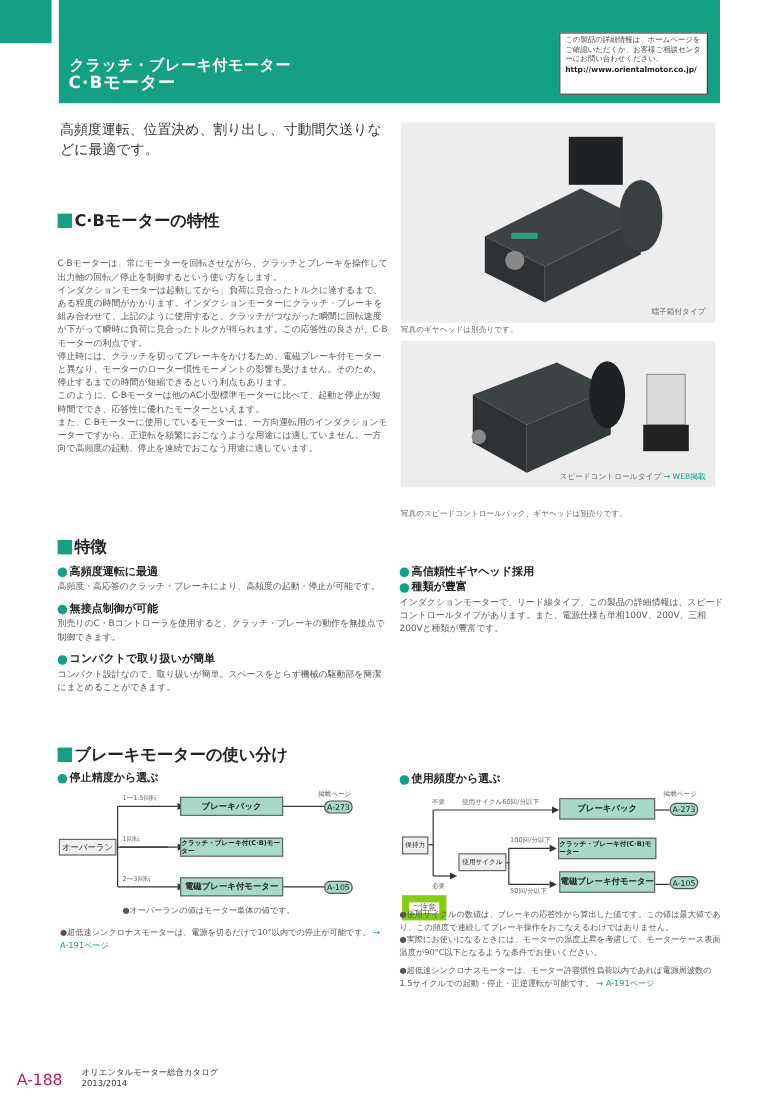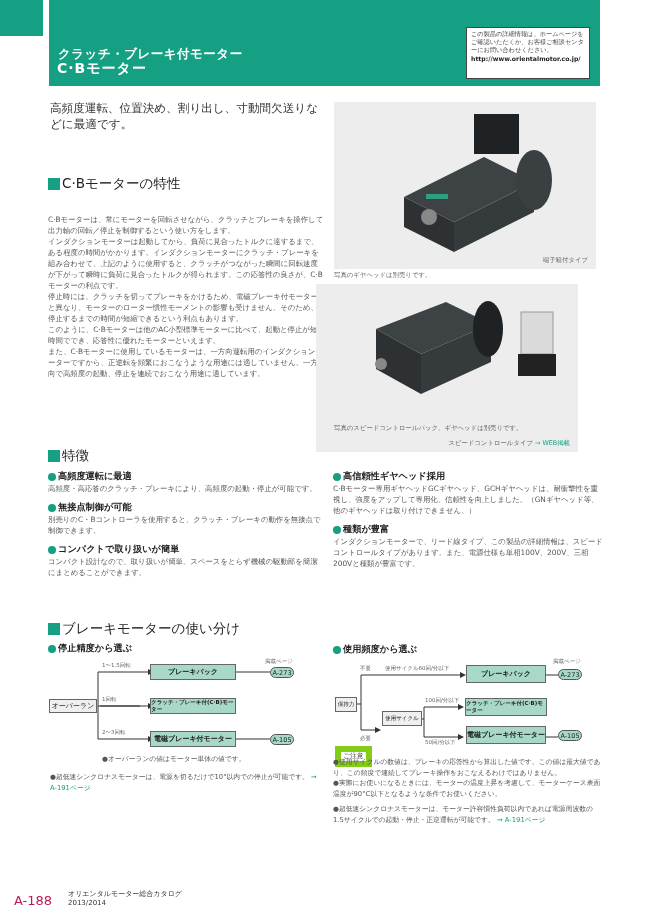--- a/index.html
+++ b/index.html
@@ -6,21 +6,21 @@
   body{width:650px;height:920px;background:#fff;position:relative;overflow:hidden;font-family:"DejaVu Sans",sans-serif;color:#333}
   .abs{position:absolute}
   .green{background:#15a083}
   .tab-block{left:0;top:0;width:43px;height:36px}
   .header-band{left:49px;top:0;width:551px;height:86px}
   .header-sub{left:58px;top:46px;font-size:12.5px;font-weight:bold;color:#fff;letter-spacing:0.5px}
   .header-title{left:57px;top:60px;font-size:14px;font-weight:bold;color:#fff;letter-spacing:1px}
   .info-box{left:466px;top:27px;width:124px;height:52px;background:#fff;border:1px solid #444;padding:2px 4px;font-size:6.2px;line-height:8.2px;color:#444}
   .info-box .url{font-weight:bold;color:#222;font-size:6.2px}
   .intro{left:50px;top:101px;width:270px;font-size:11.6px;line-height:15.5px;color:#333}
-  .sec-h{font-size:13.5px;font-weight:normal;color:#222;display:flex;align-items:center}
+  .sec-h{font-size:13.5px;font-weight:bold;color:#222;display:flex;align-items:center}
   .sec-h .sq{display:inline-block;width:12px;height:12px;background:#15a083;margin-right:2px}
   .body-text{font-size:7.4px;line-height:11px;color:#555}
   .photo{background:#ededed}
   .caption{font-size:6.4px;color:#666}
   .feat-h{font-size:9.2px;font-weight:bold;color:#222;display:flex;align-items:center}
   .dot{display:inline-block;width:8px;height:8px;border-radius:50%;background:#15a083;margin-right:2px}
   .node{position:absolute;border:1px solid #666;background:#a7d8c8;font-size:7px;font-weight:bold;color:#222;display:flex;align-items:center;justify-content:center}
   .plain{background:#efefef;font-weight:normal}
   .pill{position:absolute;border:1px solid #555;background:#a7d8c8;border-radius:6px;font-size:6.5px;color:#222;display:flex;align-items:center;justify-content:center;width:24px;height:11px}
   .lbl{position:absolute;font-size:5.5px;color:#666;white-space:nowrap}
@@ -66,21 +66,21 @@
     <polygon points="120,120 200,80 200,110 120,150" fill="#353a3c"></polygon>
     <rect x="140" y="12" width="45" height="40" fill="#1f2224"></rect>
     <ellipse cx="200" cy="78" rx="18" ry="30" fill="#3a3f41"></ellipse>
     <rect x="92" y="92" width="22" height="5" fill="#2e9f7e"></rect>
     <circle cx="95" cy="115" r="8" fill="#888"></circle>
   </svg>
   <div class="abs caption" style="right:8px;bottom:4px">端子箱付タイプ</div>
 </div>
 <div class="abs caption" style="left:334px;top:271px">写真のギヤヘッドは別売りです。</div>
 
-<div class="abs photo" style="left:316px;top:284px;width:262px;height:168px">
+<div class="abs photo" style="left:334px;top:284px;width:262px;height:122px">
   <svg width="262" height="138">
     <polygon points="60,45 130,18 175,40 105,70" fill="#3d4244"></polygon>
     <polygon points="60,45 105,70 105,110 60,85" fill="#2d3133"></polygon>
     <polygon points="105,70 175,40 175,78 105,110" fill="#353a3c"></polygon>
     <ellipse cx="172" cy="45" rx="15" ry="28" fill="#1f2224"></ellipse>
     <circle cx="65" cy="80" r="6" fill="#888"></circle>
     <rect x="205" y="28" width="32" height="42" fill="#dadada" stroke="#999"></rect>
     <rect x="202" y="70" width="38" height="22" fill="#222"></rect>
   </svg>
   <div class="abs caption" style="right:8px;bottom:4px"><span>スピードコントロールタイプ</span> <span class="arrow-g">→ WEB掲載</span></div>
@@ -108,21 +108,20 @@
       <span class="dot"></span>
       <span>コンパクトで取り扱いが簡単</span>
     </div>
   <div class="body-text">コンパクト設計なので、取り扱いが簡単。スペースをとらず機械の駆動部を簡潔にまとめることができます。</div>
 </div>
 <div class="abs" style="left:333px;top:470px;width:270px">
   <div class="feat-h">
       <span class="dot"></span>
       <span>高信頼性ギヤヘッド採用</span>
     </div>
-  <div class="body-text" style="margin-bottom:7px">C·Bモーター専用ギヤヘッドGCギヤヘッド、GCHギヤヘッドは、耐衝撃性を重視し、強度をアップして専用化、信頼性を向上しました。（GNギヤヘッド等、他のギヤヘッドは取り付けできません。）</div>
   <div class="feat-h">
       <span class="dot"></span>
       <span>種類が豊富</span>
     </div>
   <div class="body-text">インダクションモーターで、リード線タイプ、この製品の詳細情報は、スピードコントロールタイプがあります。また、電源仕様も単相100V、200V、三相200Vと種類が豊富です。</div>
 </div>
 
 <div class="abs" style="left:48px;top:620px">
   <div class="sec-h">
       <span class="sq"></span>

